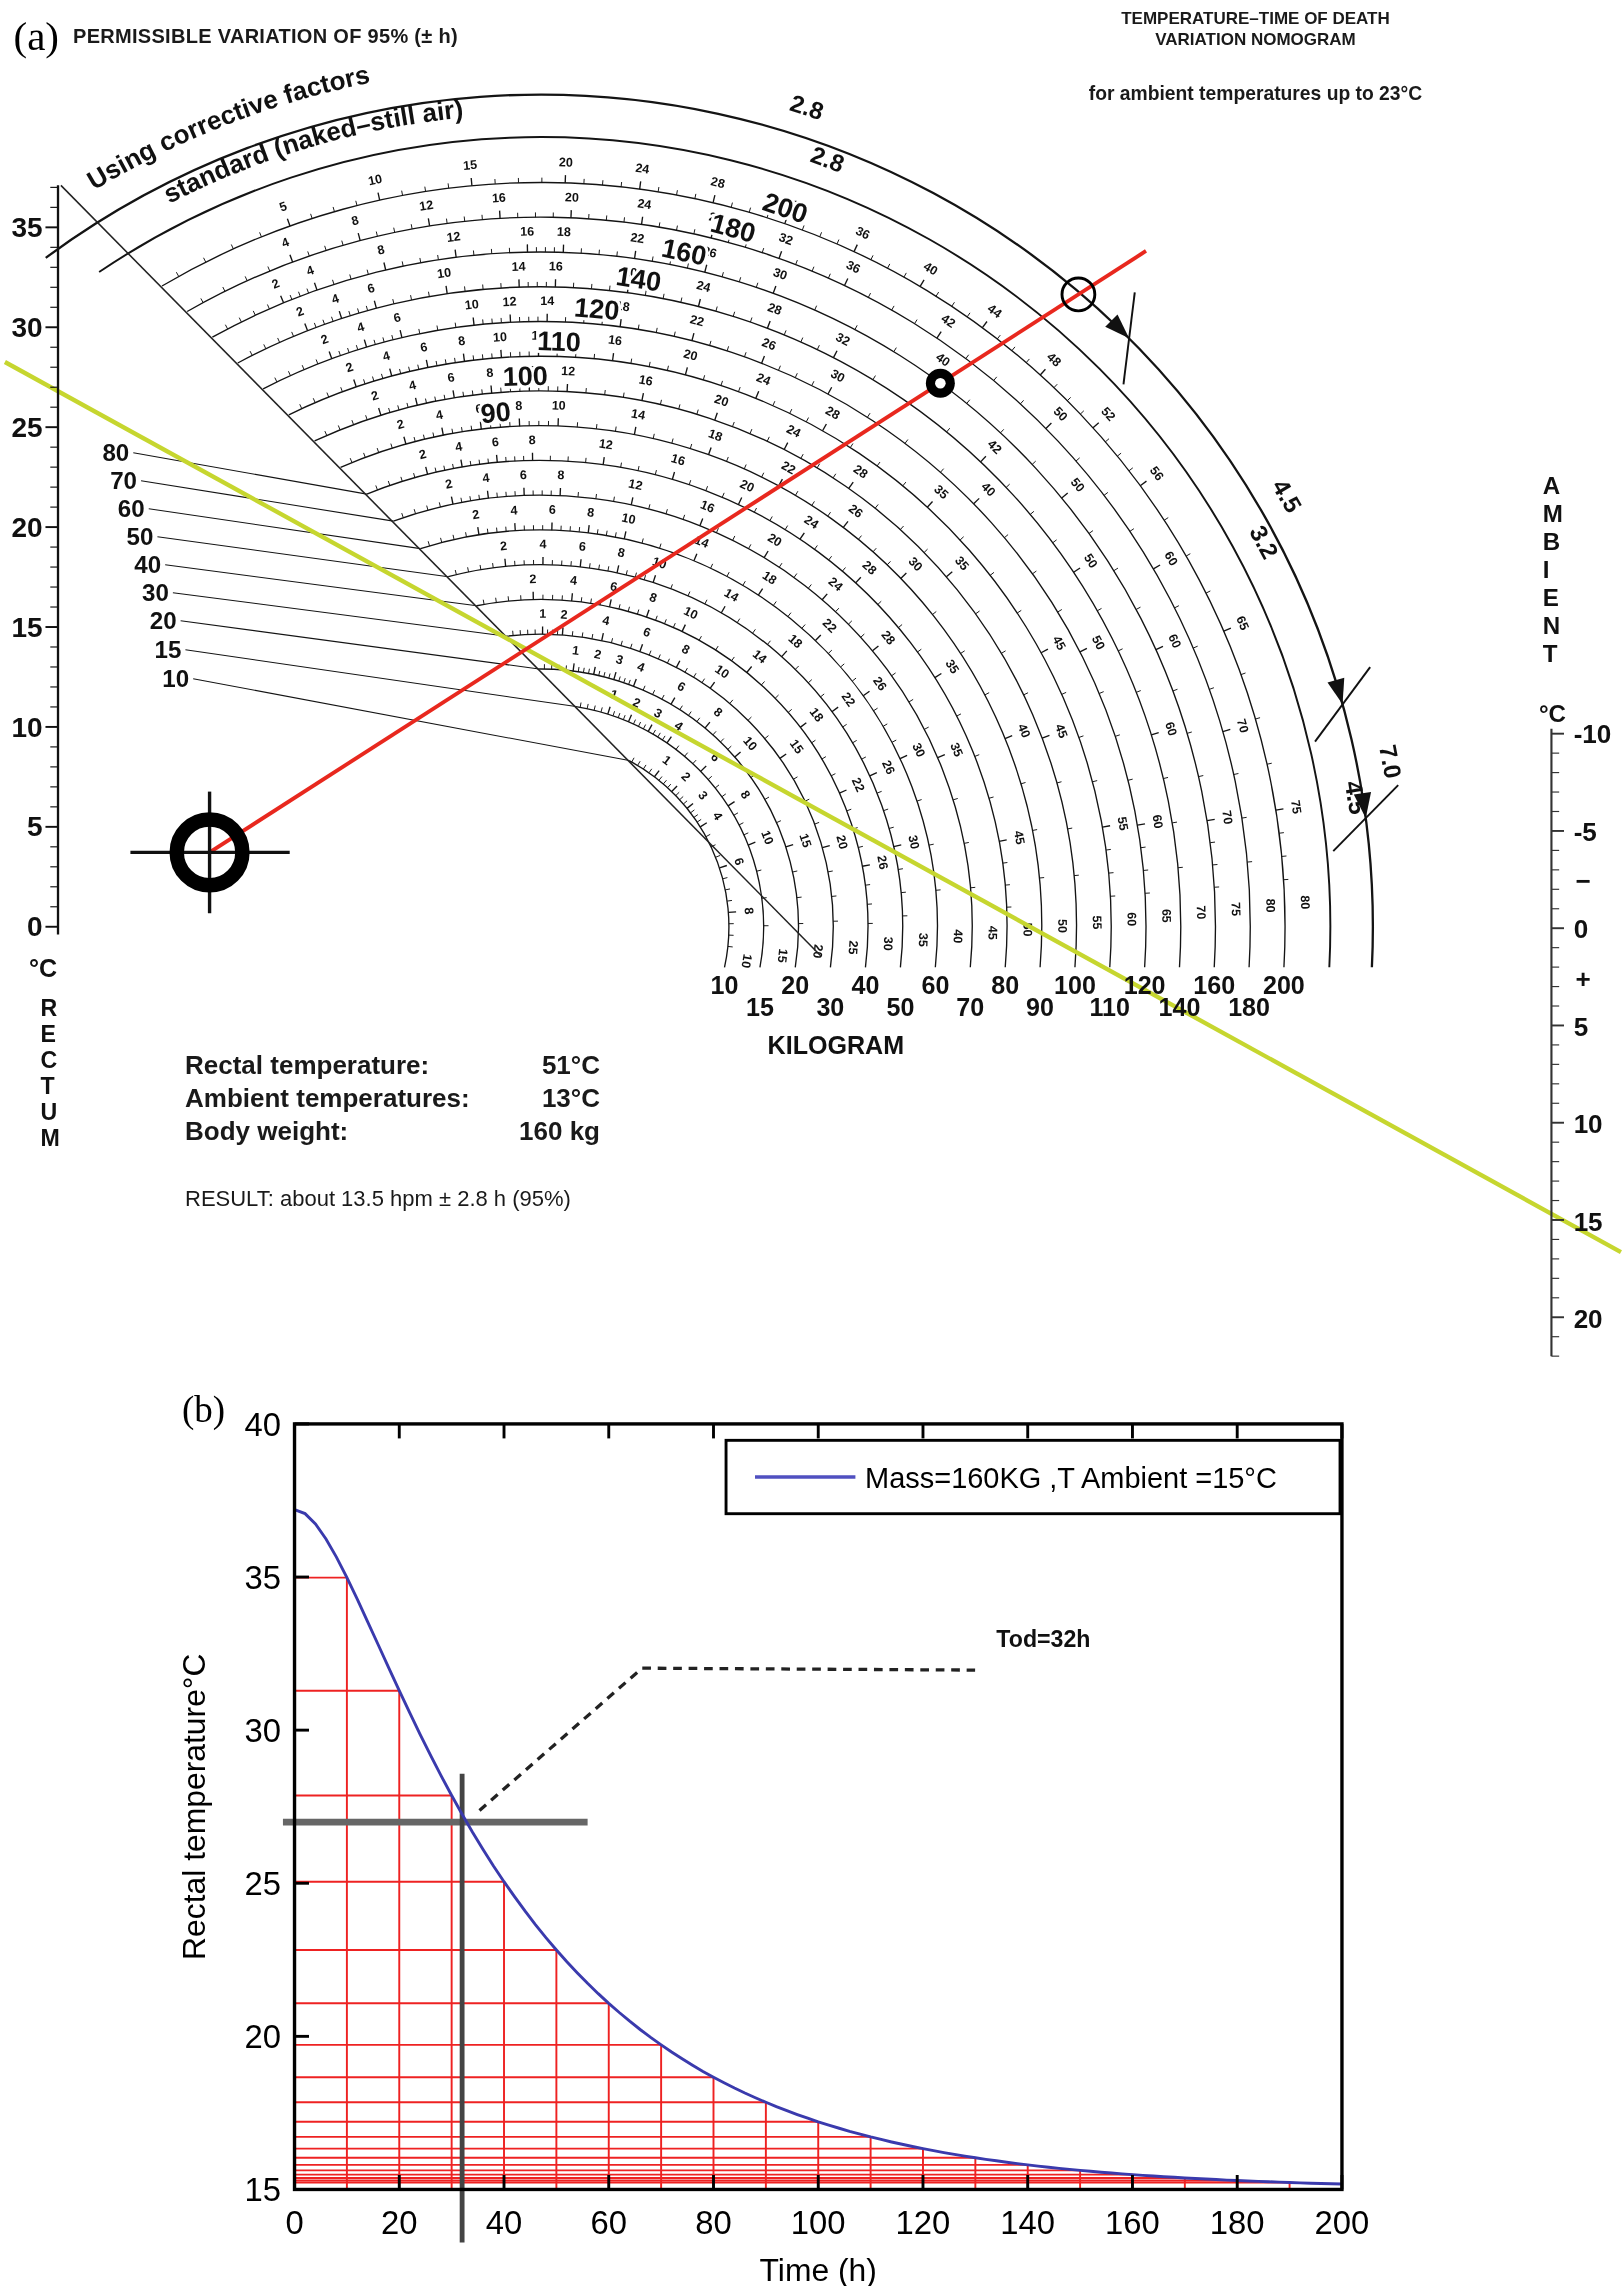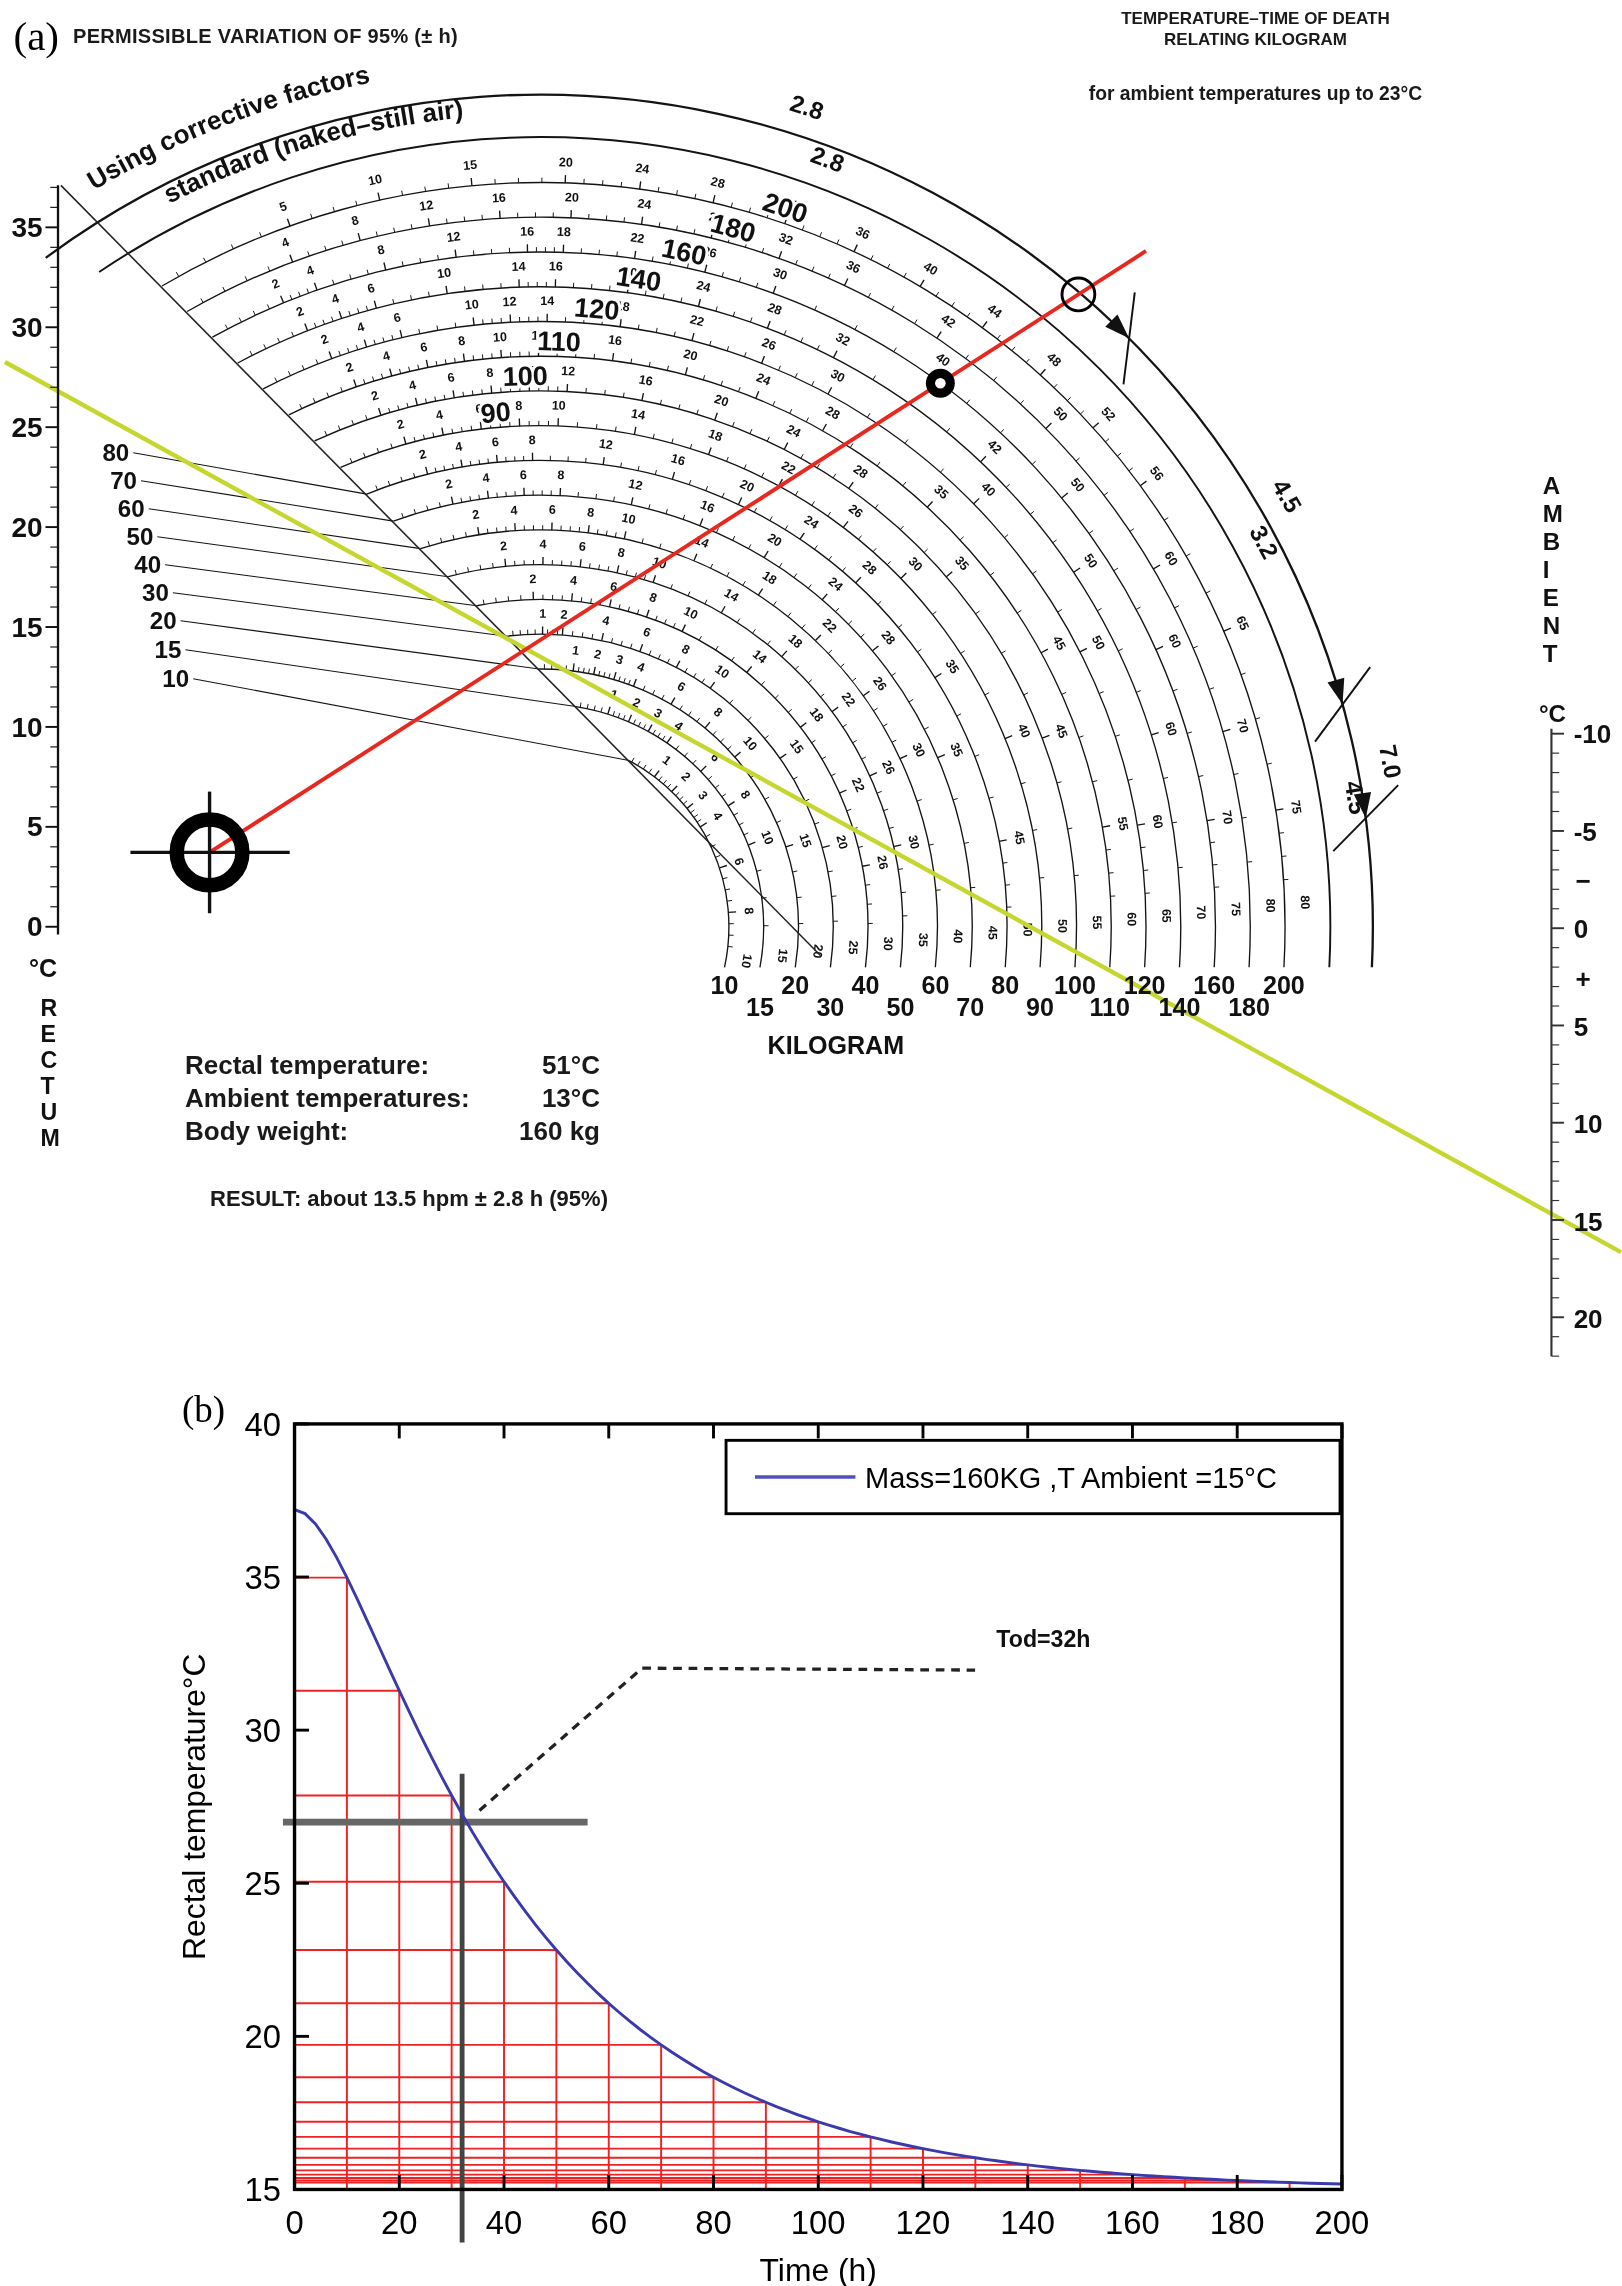--- a/index.html
+++ b/index.html
@@ -9,21 +9,21 @@
   .abs{position:absolute;}
   .panel-letter{font-family:"Liberation Serif",serif;font-size:41px;color:#000;}
   .title-a{font-size:20px;font-weight:bold;letter-spacing:0.3px;}
   .title-r{font-size:17px;font-weight:bold;text-align:center;line-height:1.25;}
   .subtitle-r{font-size:19.3px;font-weight:bold;text-align:center;}
   .case-block{font-size:26px;font-weight:600;line-height:1.26;}
   .case-row{display:flex;width:415px;}
   .case-label{flex:1;}
   .case-value{white-space:pre;}
   .bold-num{font-weight:800;}
-  .result{font-size:22px;font-weight:700;margin-left:25px;}
+  .result{font-size:22px;font-weight:400;}
 </style>
 </head>
 <body>
 
 <div id="page">
 
   <svg id="fig" width="1622" height="2286" viewBox="0 0 1680 2368">
       <g>
         <g>
           <path d="M 651.6 787.9 A 195 195 0 0 1 750.4 1002.0" fill="none" stroke="#141414" stroke-width="1.4"></path>
@@ -1325,21 +1325,21 @@
         </g>
       </g>
     </svg>
 
   <div class="abs panel-letter" style="left:13.5px;top:11.6px;">(a)</div>
 
   <div class="abs title-a" style="left:73px;top:25px;text-align:center;">PERMISSIBLE VARIATION OF 95% (± h)</div>
 
   <div class="abs title-r" style="left:985px;top:7.7px;width:541px;">
     <div>TEMPERATURE–TIME OF DEATH</div>
-    <div>RELATING KILOGRAM</div>
+    <div>VARIATION NOMOGRAM</div>
   </div>
 
   <div class="abs subtitle-r" style="left:985px;top:83px;width:541px;">for ambient temperatures up to 23°C</div>
 
   <div class="abs case-block" style="left:185px;top:1049px;">
     <div class="case-row">
       <span class="case-label">Rectal temperature:</span>
       <span class="case-value">51°C</span>
     </div>
     <div class="case-row">

